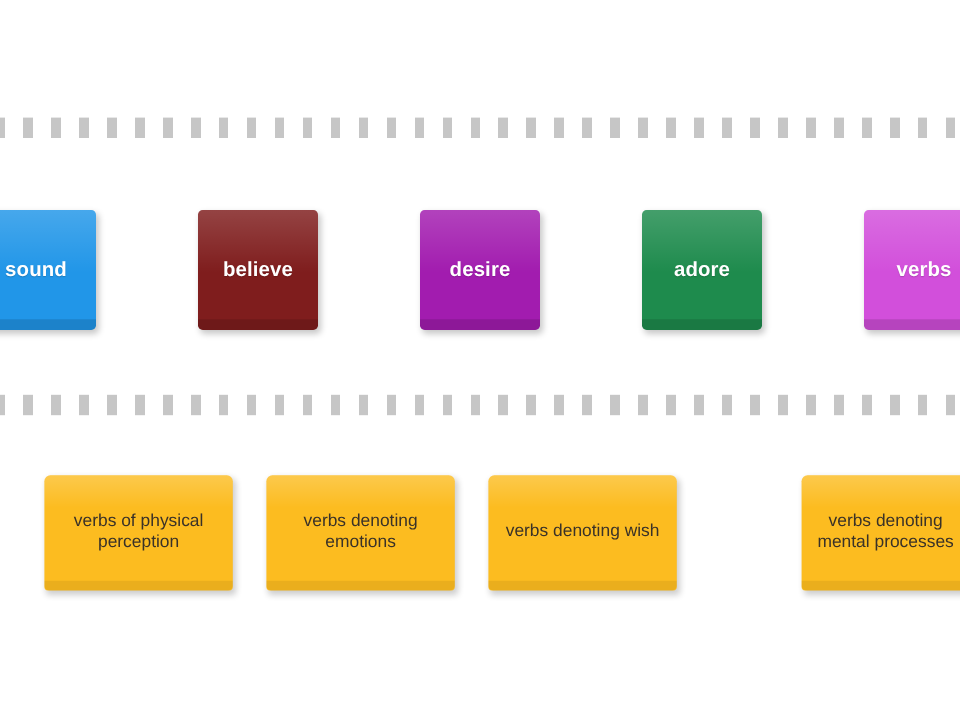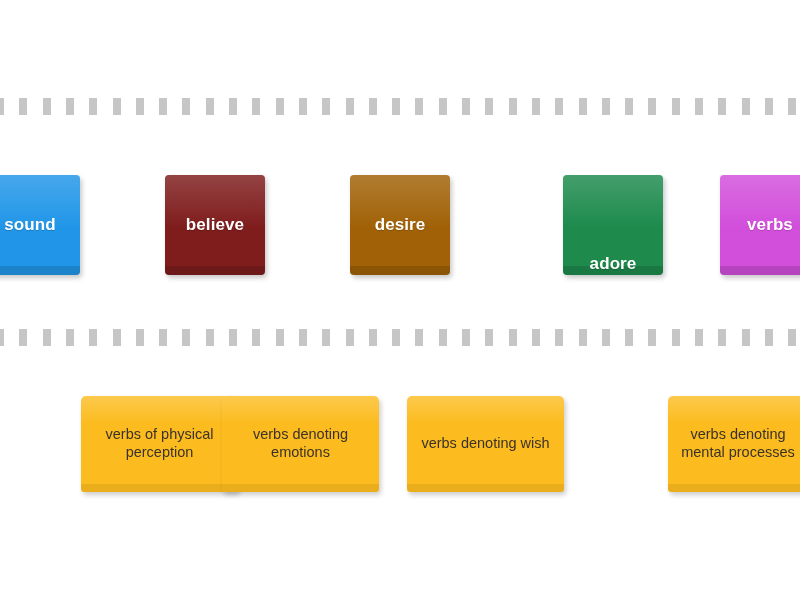--- a/index.html
+++ b/index.html
@@ -99,21 +99,21 @@
   .cat-card .label {
     position: relative;
     z-index: 2;
     line-height: 1.22;
     padding: 0 6px;
   }
 
   
   .c-blue    { background: #2196e8; box-shadow: 2px 3px 5px rgba(0,0,0,0.22); }
   .c-red     { background: #7f1d1d; box-shadow: 2px 3px 5px rgba(0,0,0,0.22); }
-  .c-orange  { background: #a16207; box-shadow: 2px 3px 5px rgba(0,0,0,0.22); }
+  .c-orange  { background: #a21caf; box-shadow: 2px 3px 5px rgba(0,0,0,0.22); }
   .c-green   { background: #1e8b4d; box-shadow: 2px 3px 5px rgba(0,0,0,0.22); }
   .c-magenta { background: #d24fdb; box-shadow: 2px 3px 5px rgba(0,0,0,0.22); }
 
   
   .cat-card {
     height: 96px;
     top: 396px;
     background: #fcbc20;
     color: #3a3228;
     font-size: 14.5px;
@@ -142,31 +142,31 @@
   </div>
 
   <div class="card word-card c-red" style="left:165px;">
     <span class="label">believe</span>
   </div>
 
   <div class="card word-card c-orange" style="left:350px;">
     <span class="label">desire</span>
   </div>
 
-  <div class="card word-card c-green" style="left:563px;align-items:flex-end;">
+  <div class="card word-card c-green" style="left:535px;">
     <span class="label">adore</span>
   </div>
 
   <div class="card word-card c-magenta" style="left:720px;">
     <span class="label">verbs</span>
   </div>
 
   <div class="dashed-line bottom"></div>
 
-  <div class="card cat-card" style="left:37px; width:157px;margin-left:44px;">
+  <div class="card cat-card" style="left:37px; width:157px;">
     <span class="label">verbs of physical perception</span>
   </div>
 
   <div class="card cat-card" style="left:222px; width:157px;">
     <span class="label">verbs denoting emotions</span>
   </div>
 
   <div class="card cat-card" style="left:407px; width:157px;">
     <span class="label">verbs denoting wish</span>
   </div>

